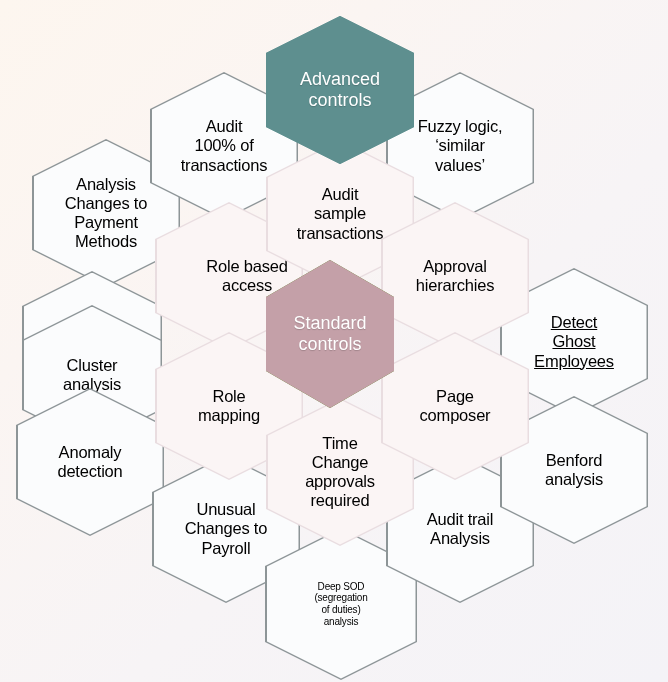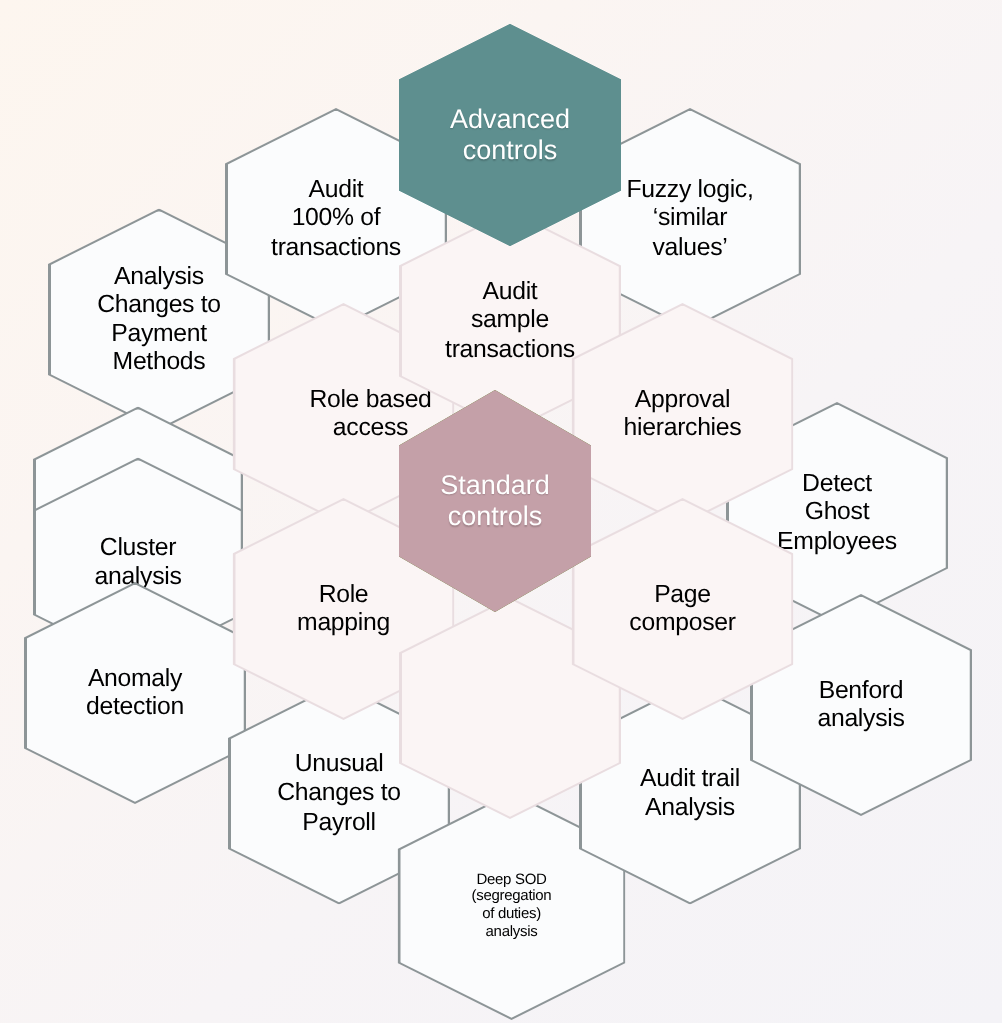--- a/index.html
+++ b/index.html
@@ -134,21 +134,21 @@
 values’</div>
   </div>
 
   <div class="hex outline" style="left:386px; top:455px; width:148px; height:148px;">
     <div class="fill"></div>
     <div class="label">Audit trail
 Analysis</div>
   </div>
 
 
-  <div class="hex outline" style="left:484px; top:268px; width:148px; height:148px;">
+  <div class="hex outline" style="left:500px; top:268px; width:148px; height:148px;text-decoration:underline;">
     <div class="fill"></div>
     <div class="label">Detect
 Ghost
 Employees</div>
   </div>
 
   <div class="hex outline" style="left:500px; top:396px; width:148px; height:148px;">
     <div class="fill"></div>
     <div class="label">Benford
 analysis</div>
@@ -168,20 +168,24 @@
 
   <div class="hex tinted" style="left:266px; top:140px; width:148px; height:148px;">
     <div class="fill"></div>
     <div class="label">Audit
 sample
 transactions</div>
   </div>
 
   <div class="hex tinted" style="left:266px; top:398px; width:148px; height:148px;">
     <div class="fill"></div>
+    <div class="label">Time
+Change
+approvals
+required</div>
   </div>
 
   <div class="hex tinted" style="left:381px; top:202px; width:148px; height:148px;">
     <div class="fill"></div>
     <div class="label">Approval
 hierarchies</div>
   </div>
 
   <div class="hex tinted" style="left:381px; top:332px; width:148px; height:148px;">
     <div class="fill"></div>

